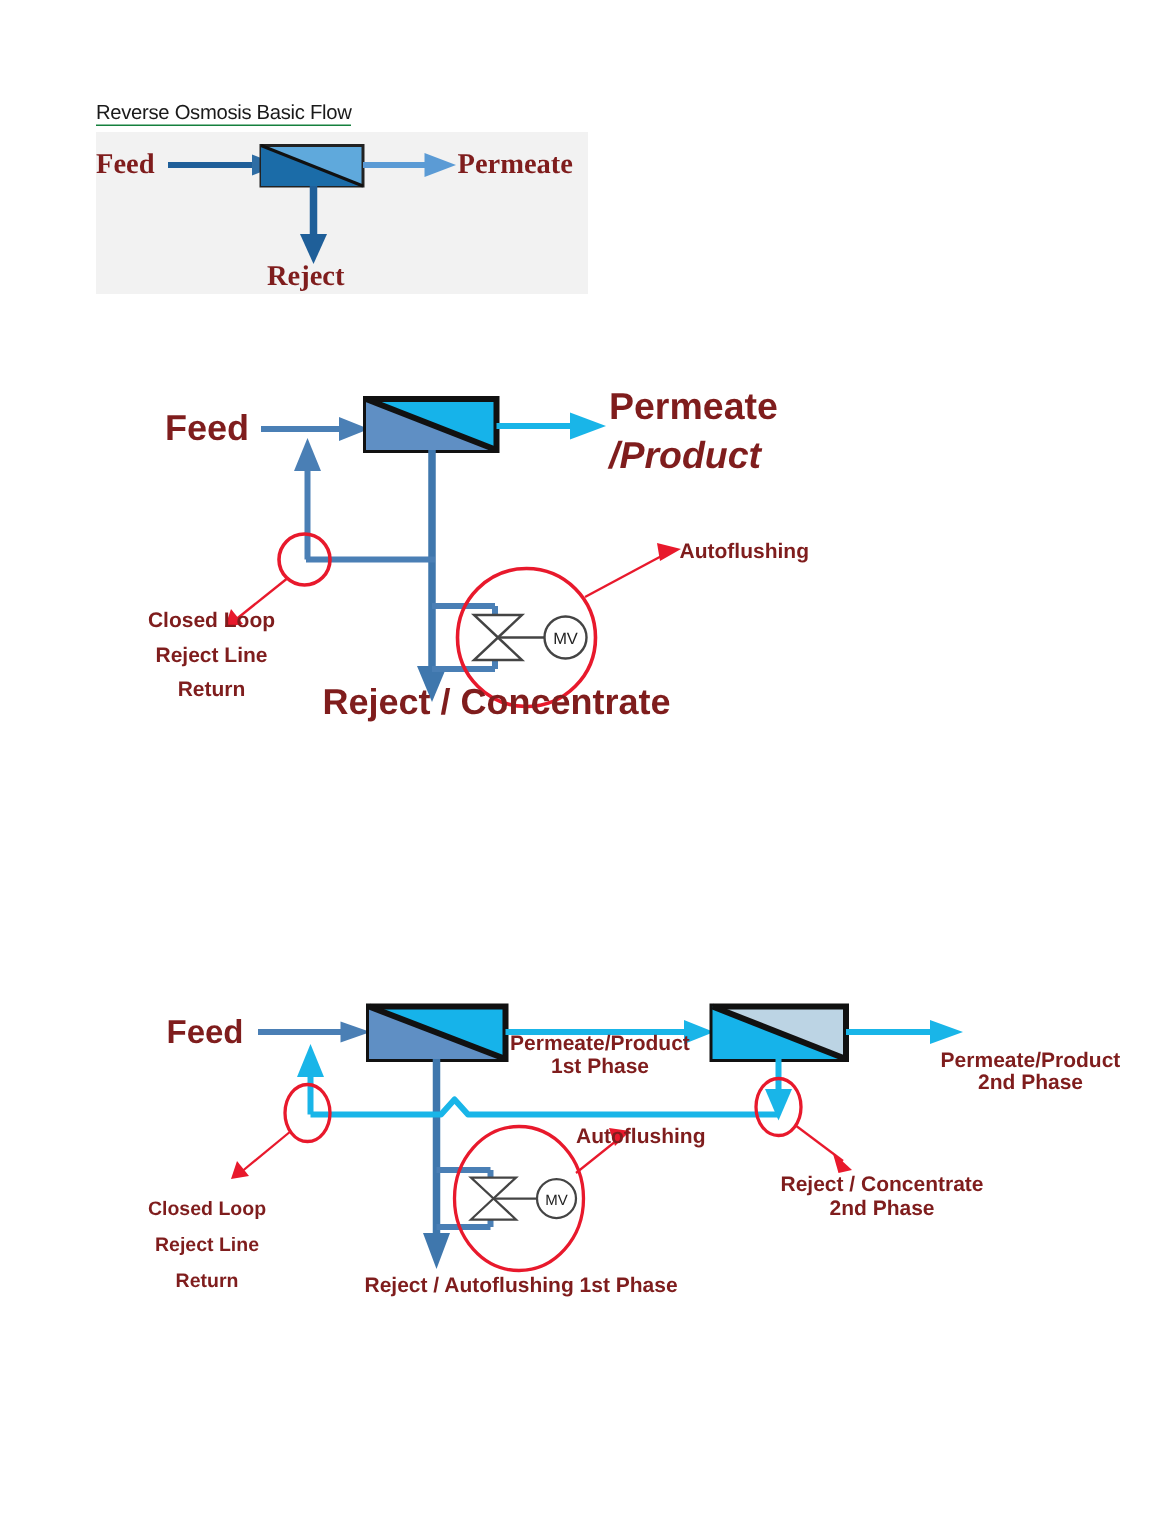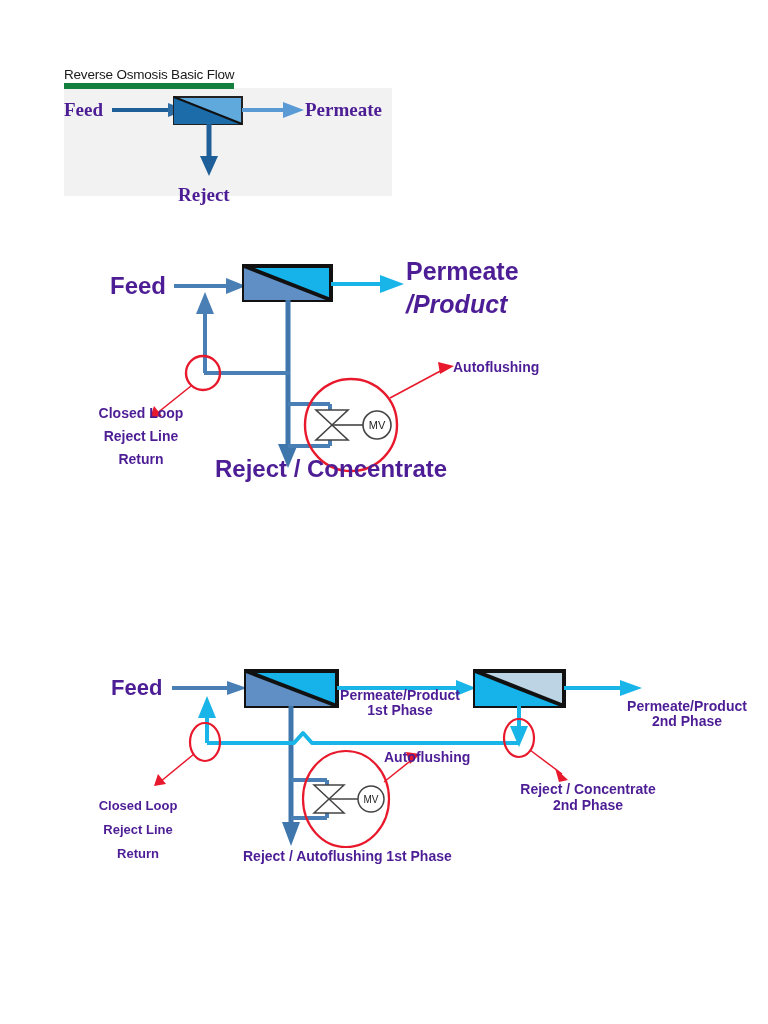--- a/index.html
+++ b/index.html
@@ -9,30 +9,30 @@
     position:relative;overflow:hidden;
   }
   .page{position:relative;width:768px;height:1024px;}
 
   
   .sec-title{
     position:absolute;
     font-family:"Liberation Sans",sans-serif;
     font-size:13.5px;font-weight:400;color:#1a1a1a;
     letter-spacing:-0.2px;
-    border-bottom:6px solid #15803d;
+    border-bottom:1px solid #15803d;
     padding-bottom:1px;white-space:nowrap;
   }
 
   
   .diagram{position:absolute;}
   .diagram svg{display:block;overflow:visible;}
 
   
-  .lbl{position:absolute;white-space:nowrap;color:#4c1d95;}
+  .lbl{position:absolute;white-space:nowrap;color:#7f1d1d;}
   .lbl-serif{font-family:"Liberation Serif",serif;font-weight:bold;}
   .lbl-sans{font-family:"Liberation Sans",sans-serif;font-weight:bold;}
   .ctr{text-align:center;margin-top:32px;}
 
   .d1-label{font-size:19px;}
   .d2-big{font-size:24px;}
   .d2-huge{font-size:25px;}
   .d2-med{font-size:14px;}
   .d3-feed{font-size:22px;}
   .d3-small{font-size:14px;}
@@ -75,21 +75,21 @@
         <line x1="145" y1="36" x2="145" y2="72" stroke="#1f5f99" stroke-width="5"></line>
         <polygon points="136,68 145,88 154,68" fill="#1f5f99"></polygon>
       </g>
     </svg>
   </div>
 
   <div class="lbl lbl-serif d1-label" style="left:64px;top:99px;">Feed</div>
 
   <div class="lbl lbl-serif d1-label" style="left:305px;top:99px;">Permeate</div>
 
-  <div class="lbl lbl-serif d1-label" style="left:178px;top:184px;">Reject</div>
+  <div class="lbl lbl-serif d1-label" style="left:178px;top:174px;">Reject</div>
 
 
   <div class="diagram" style="left:64px;top:258px;">
     <svg width="500" height="230" viewBox="0 0 500 230">
 
       <g>
         <line x1="110" y1="28" x2="164" y2="28" stroke="#4a7fb5" stroke-width="4"></line>
         <polygon points="162,20 182,28 162,36" fill="#4a7fb5"></polygon>
       </g>
 

